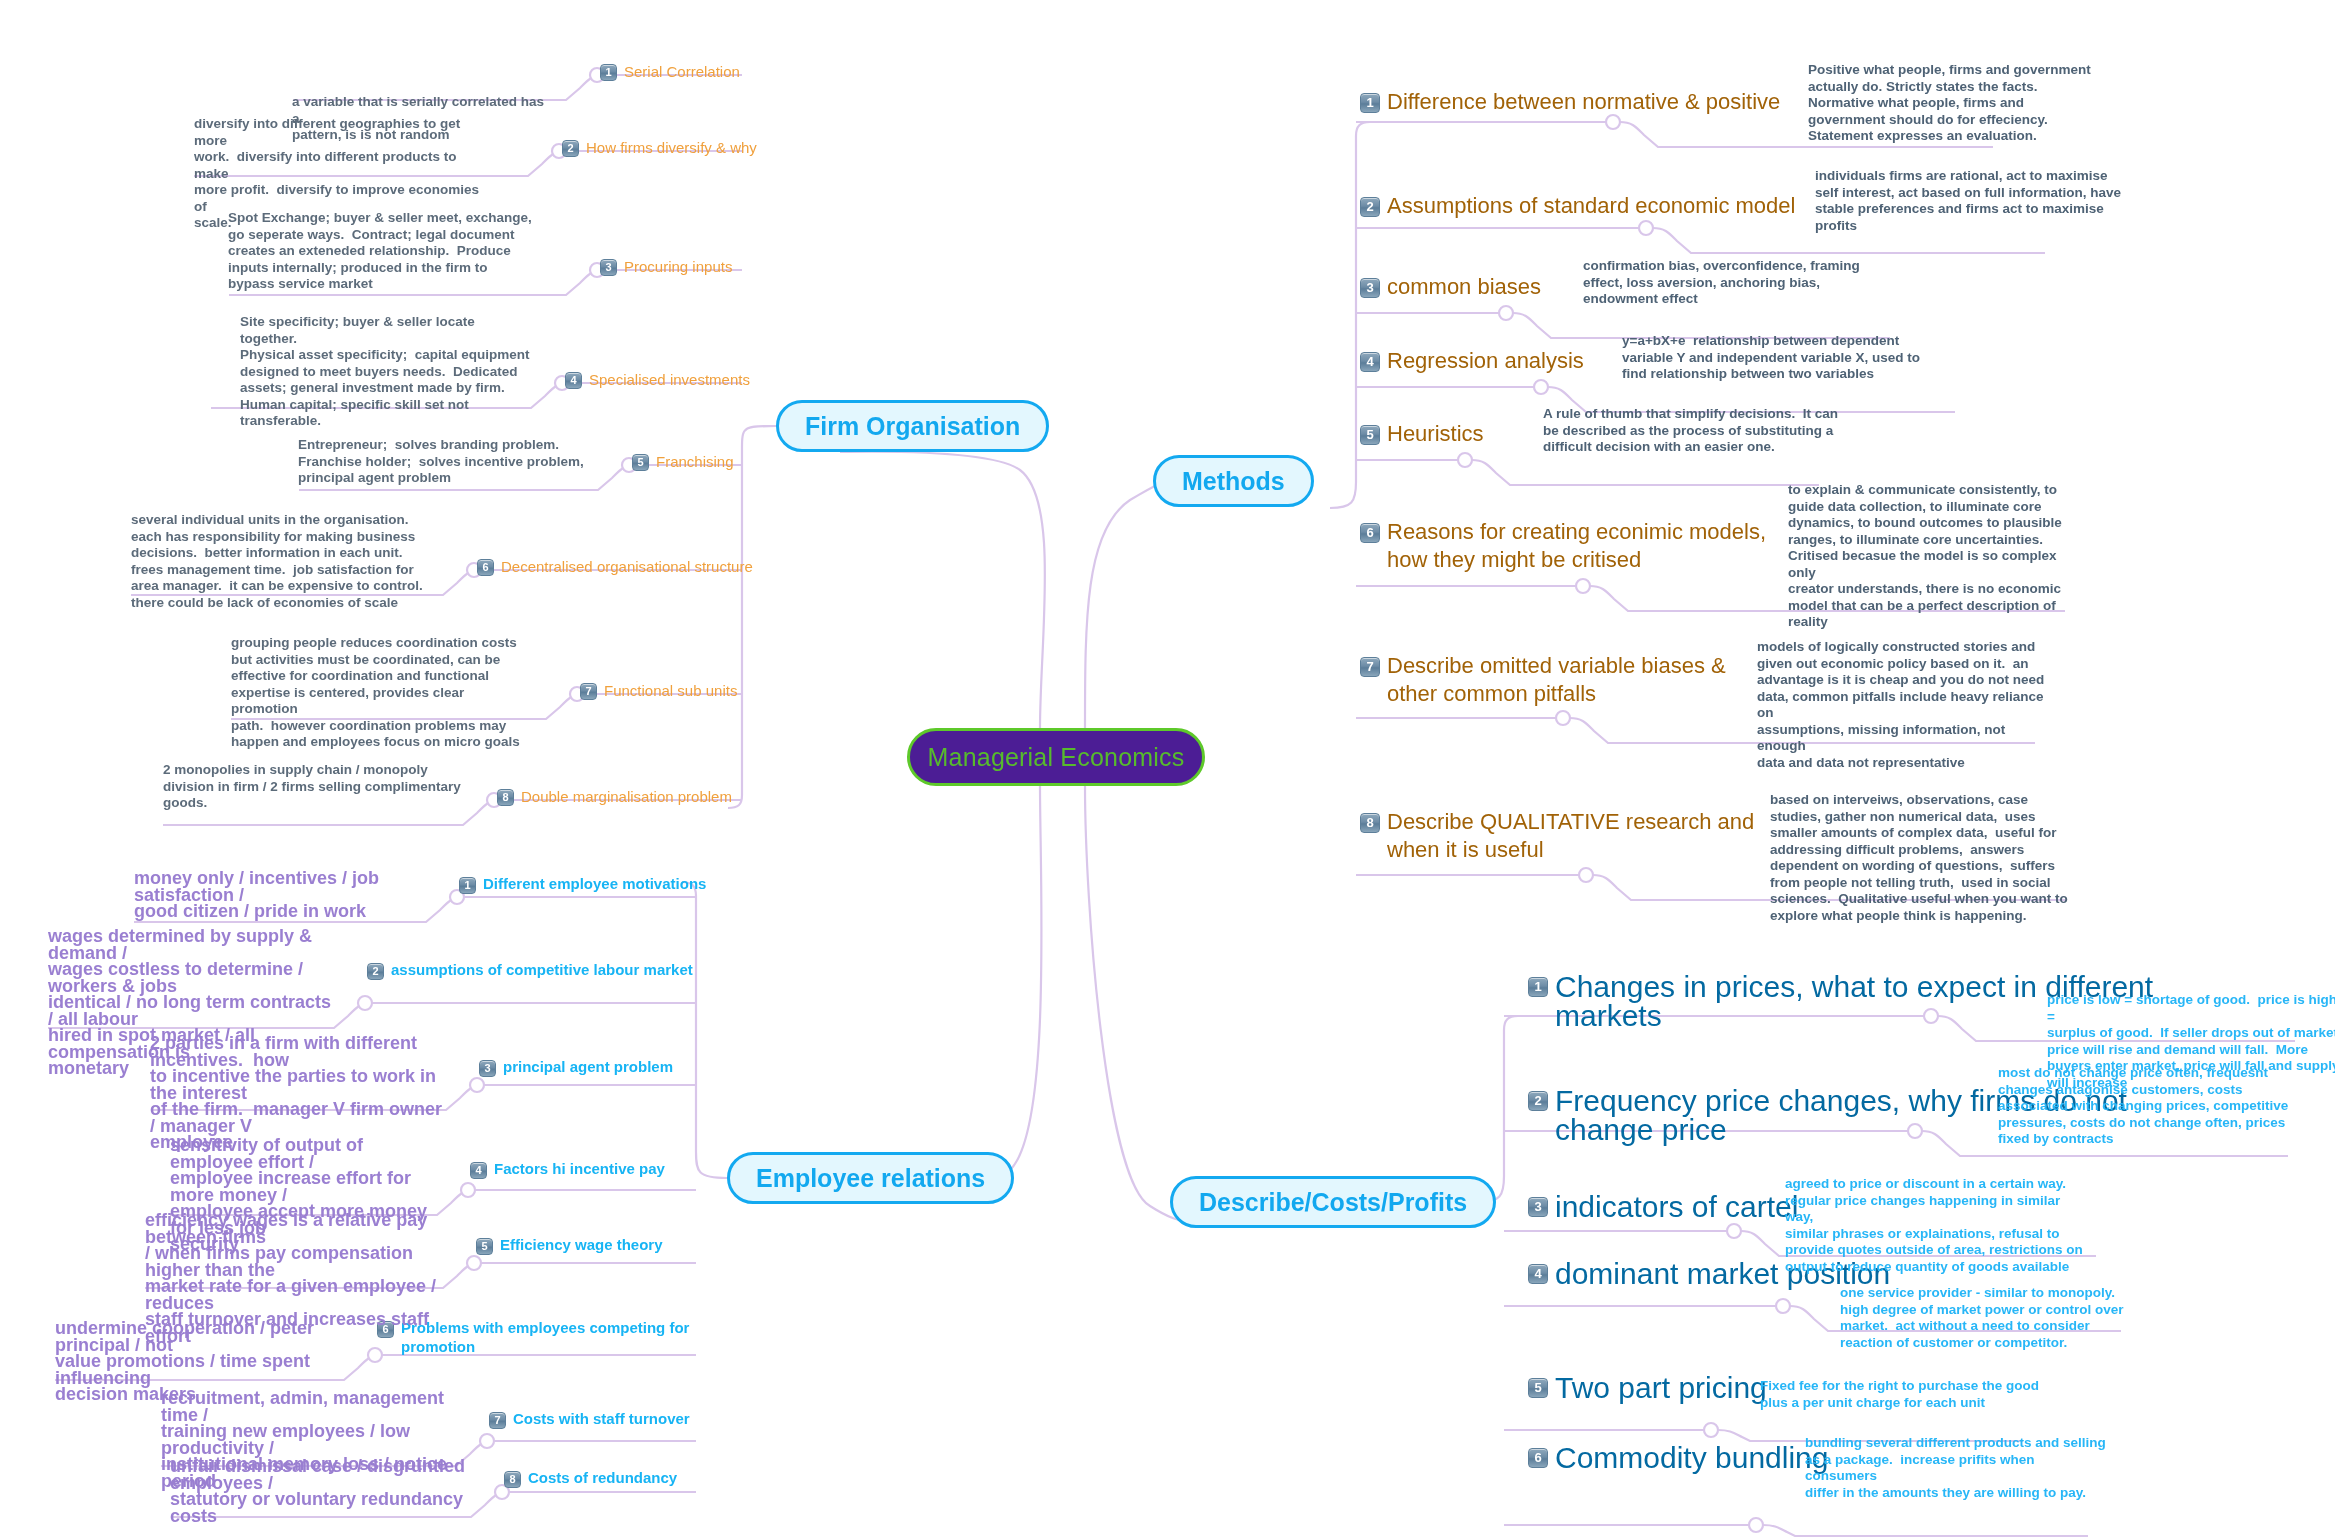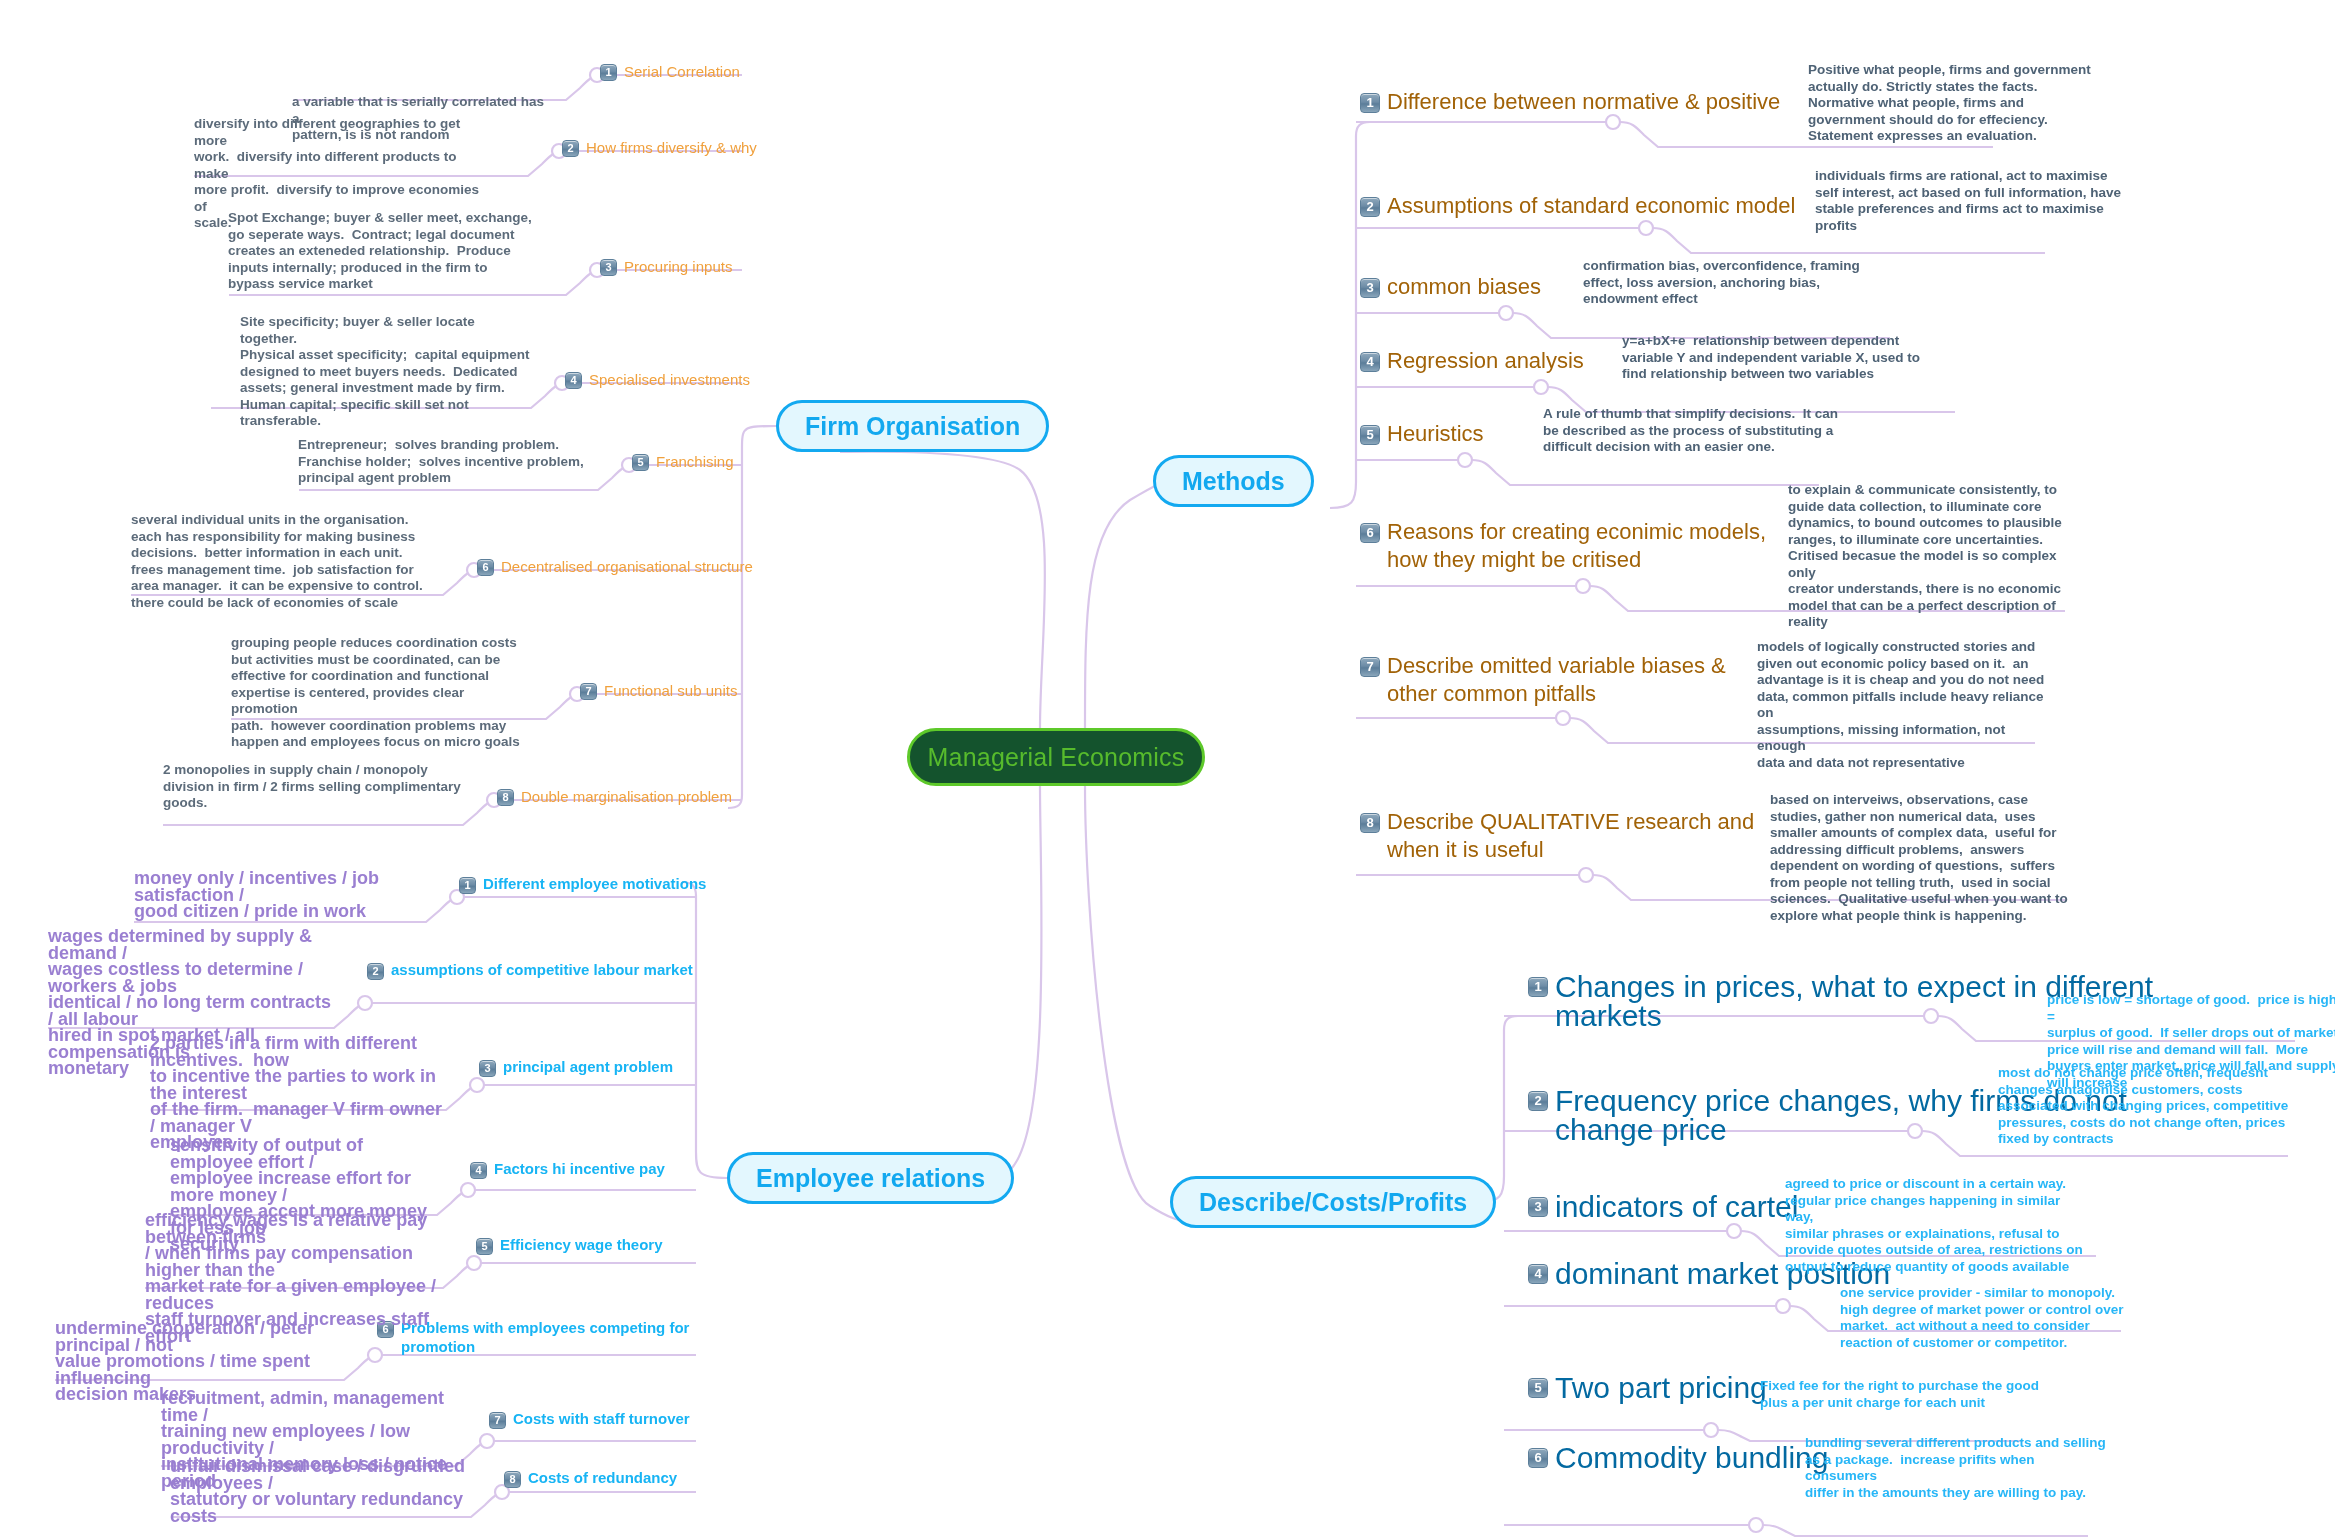--- a/index.html
+++ b/index.html
@@ -7,21 +7,21 @@
   body {
     width:2335px; height:1540px; position:relative; overflow:hidden;
     font-family:"Liberation Sans", sans-serif;
     -webkit-font-smoothing:antialiased;
   }
   #edges { position:absolute; left:0; top:0; width:2335px; height:1540px; pointer-events:none; }
 
   
   .center-node{
     position:absolute; left:907px; top:728px; width:298px; height:58px;
-    background:#14532d; border:3px solid #5ec92a; border-radius:29px;
+    background:#4c1d95; border:3px solid #5ec92a; border-radius:29px;
     display:flex; align-items:center; justify-content:center;
     color:#57bb2c; font-size:25px; letter-spacing:.2px; white-space:nowrap;
   }
   
   .branch-pill{
     position:absolute; background:#e3f7fe; border:3px solid #13a9f0;
     border-radius:28px; display:flex; align-items:center; justify-content:center;
     color:#12a8ef; font-size:25px; font-weight:bold; white-space:nowrap; padding:0 26px;
     height:52px;
   }

